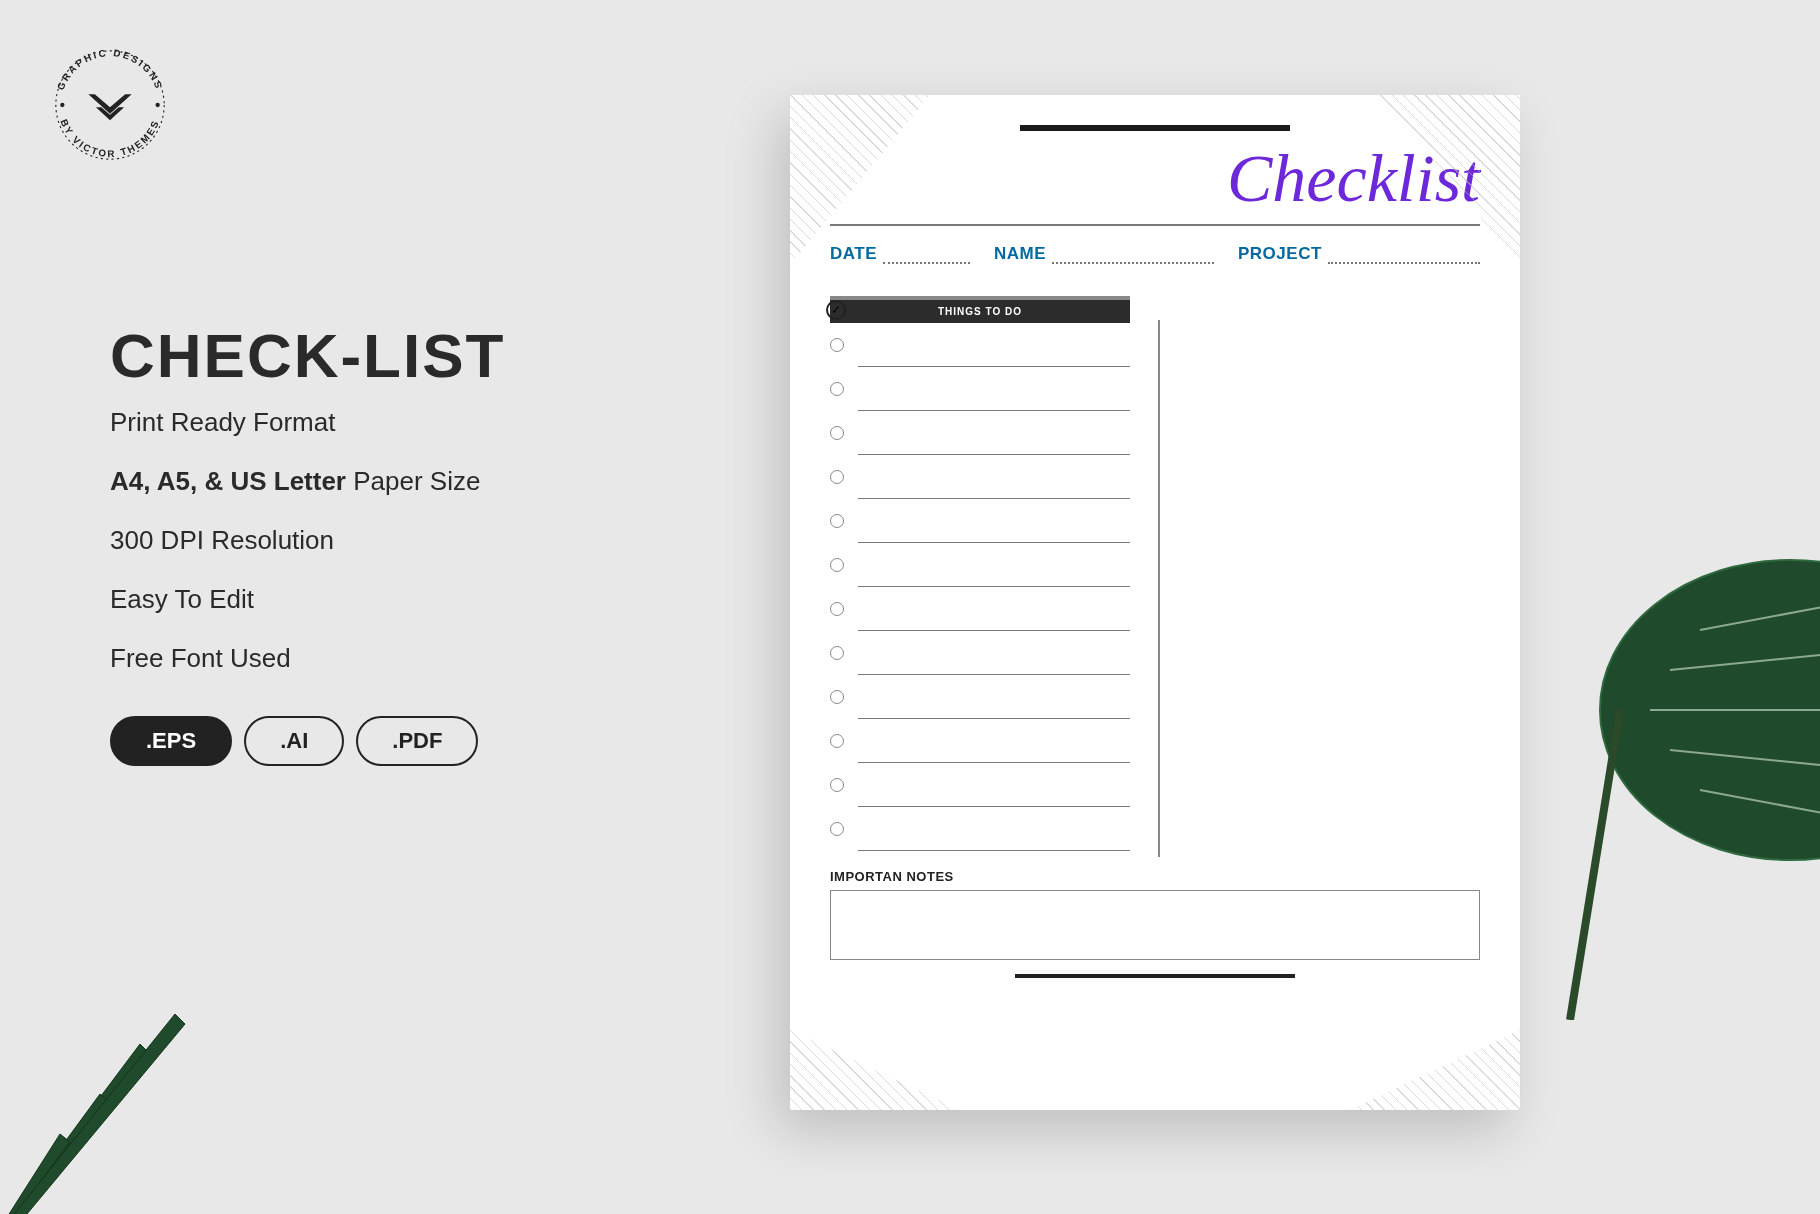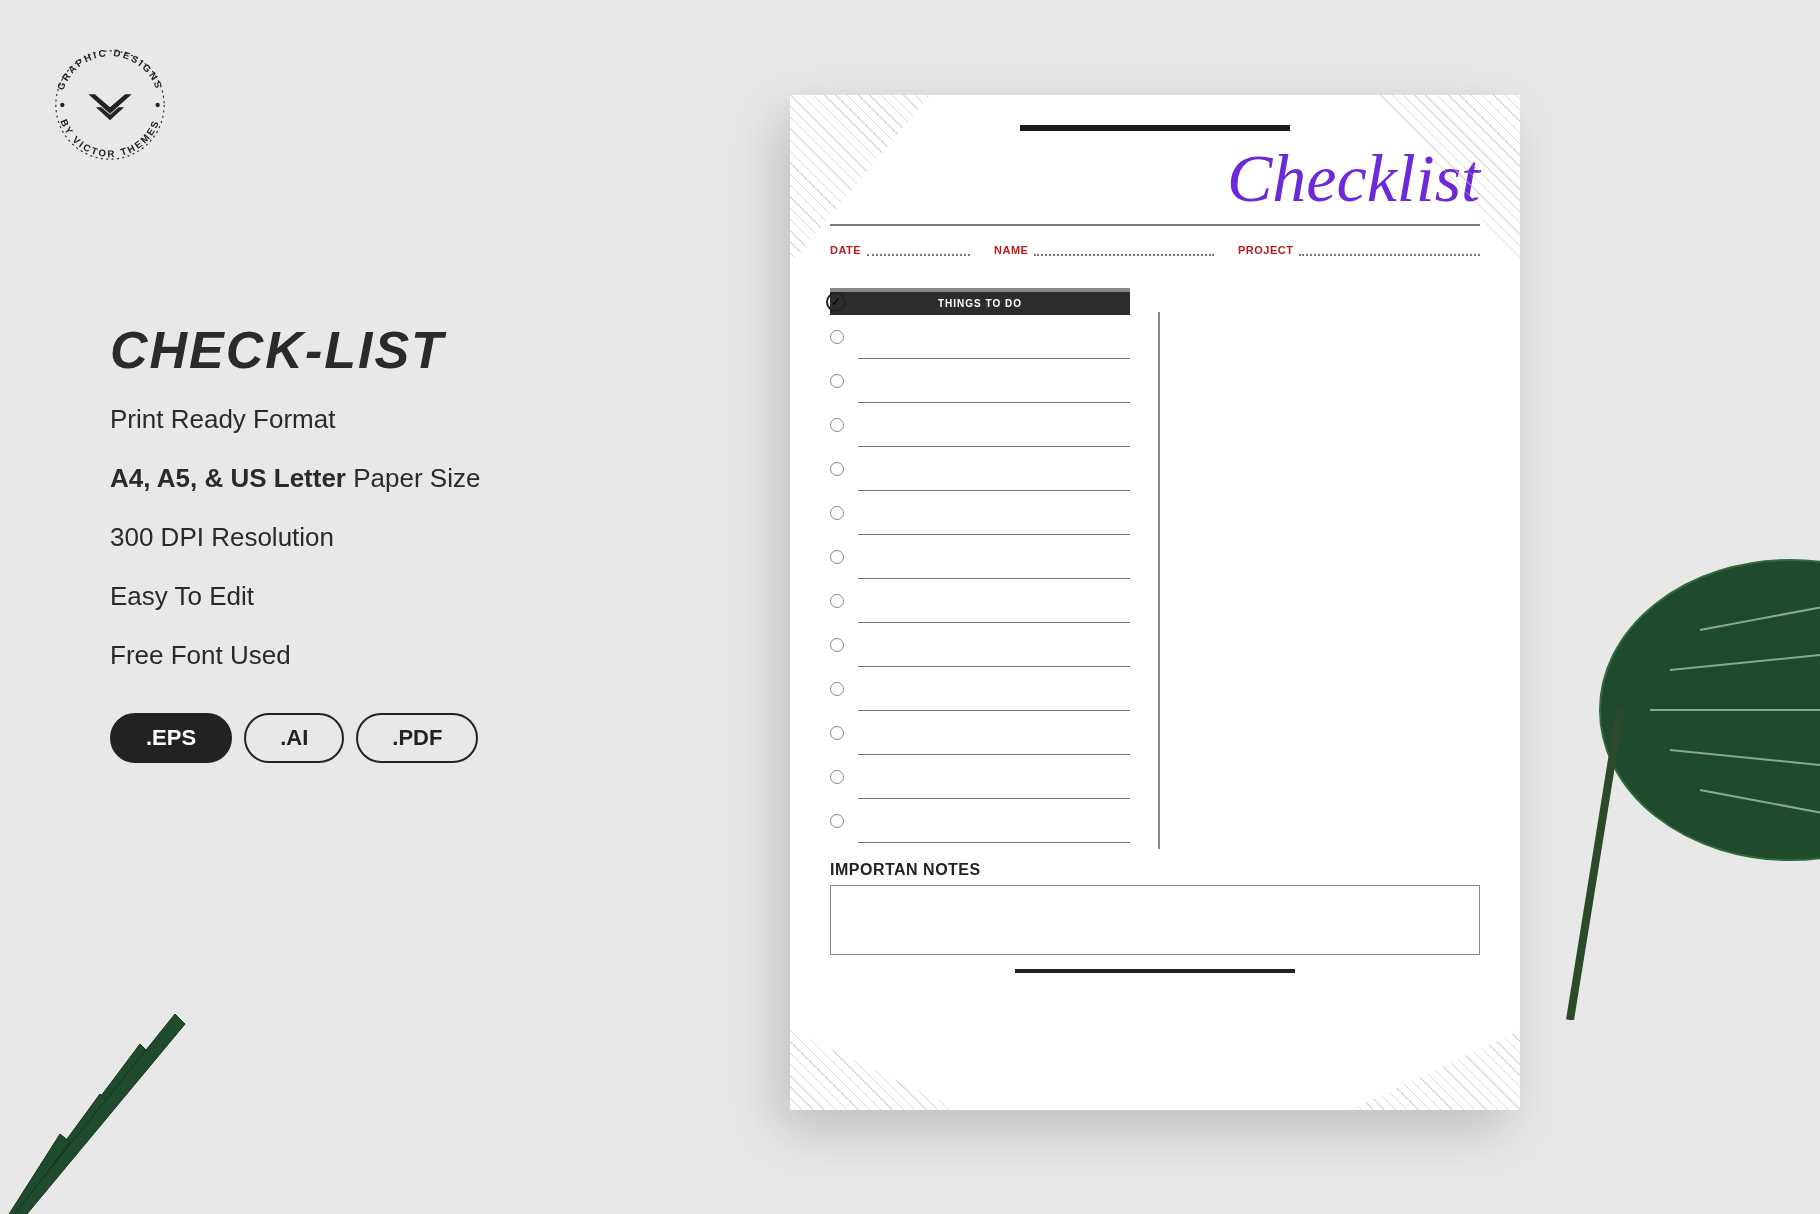--- a/index.html
+++ b/index.html
@@ -26,26 +26,25 @@
   .logo svg { width: 100%; height: 100%; }
 
   
   .left {
     position: absolute;
     left: 110px;
     top: 320px;
     width: 600px;
   }
   .left h1 {
-    font-size: 52px;
+    font-size: 62px;
     font-weight: 900;
     letter-spacing: 2px;
     color: #2a2a2a;
-    margin-bottom: 24px;
-    font-style: italic;
+    margin-bottom: 16px;
   }
   .left .feat {
     font-size: 26px;
     color: #2a2a2a;
     margin-bottom: 28px;
     font-weight: 500;
   }
   .left .feat strong { font-weight: 800; }
 
   .pills {
@@ -100,23 +99,23 @@
     text-align: right;
     color: #6d28d9;
     margin-bottom: 6px;
   }
   .rule { height: 2px; background: #7a7a7a; margin: 0 0 18px 0; }
   .rule.bottom { width: 280px; margin: 14px auto 0; height: 4px; background:#222; }
 
   .meta {
     display: flex;
     gap: 24px;
-    font-size: 11px;
+    font-size: 17px;
     font-weight: 700;
-    color: #b91c1c;
+    color: #0369a1;
     margin-bottom: 32px;
     letter-spacing: .5px;
   }
   .meta .field { display: flex; align-items: flex-end; gap: 6px; }
   .meta .dots {
     flex: 1;
     border-bottom: 2px dotted #777;
     height: 1px;
   }
   .meta .f-date  { flex: 0 0 140px; }
@@ -167,21 +166,21 @@
   .vsep {
     position:absolute;
     left: 328px;
     top: 24px;
     bottom: -6px;
     width:1.5px;
     background:#888;
   }
 
   .notes-label {
-    font-size:16px;
+    font-size:13px;
     font-weight:700;
     letter-spacing:.5px;
     margin-top:18px;
     color:#222;
   }
   .notes-box {
     border:1.5px solid #888;
     height:70px;
     margin-top:6px;
   }

